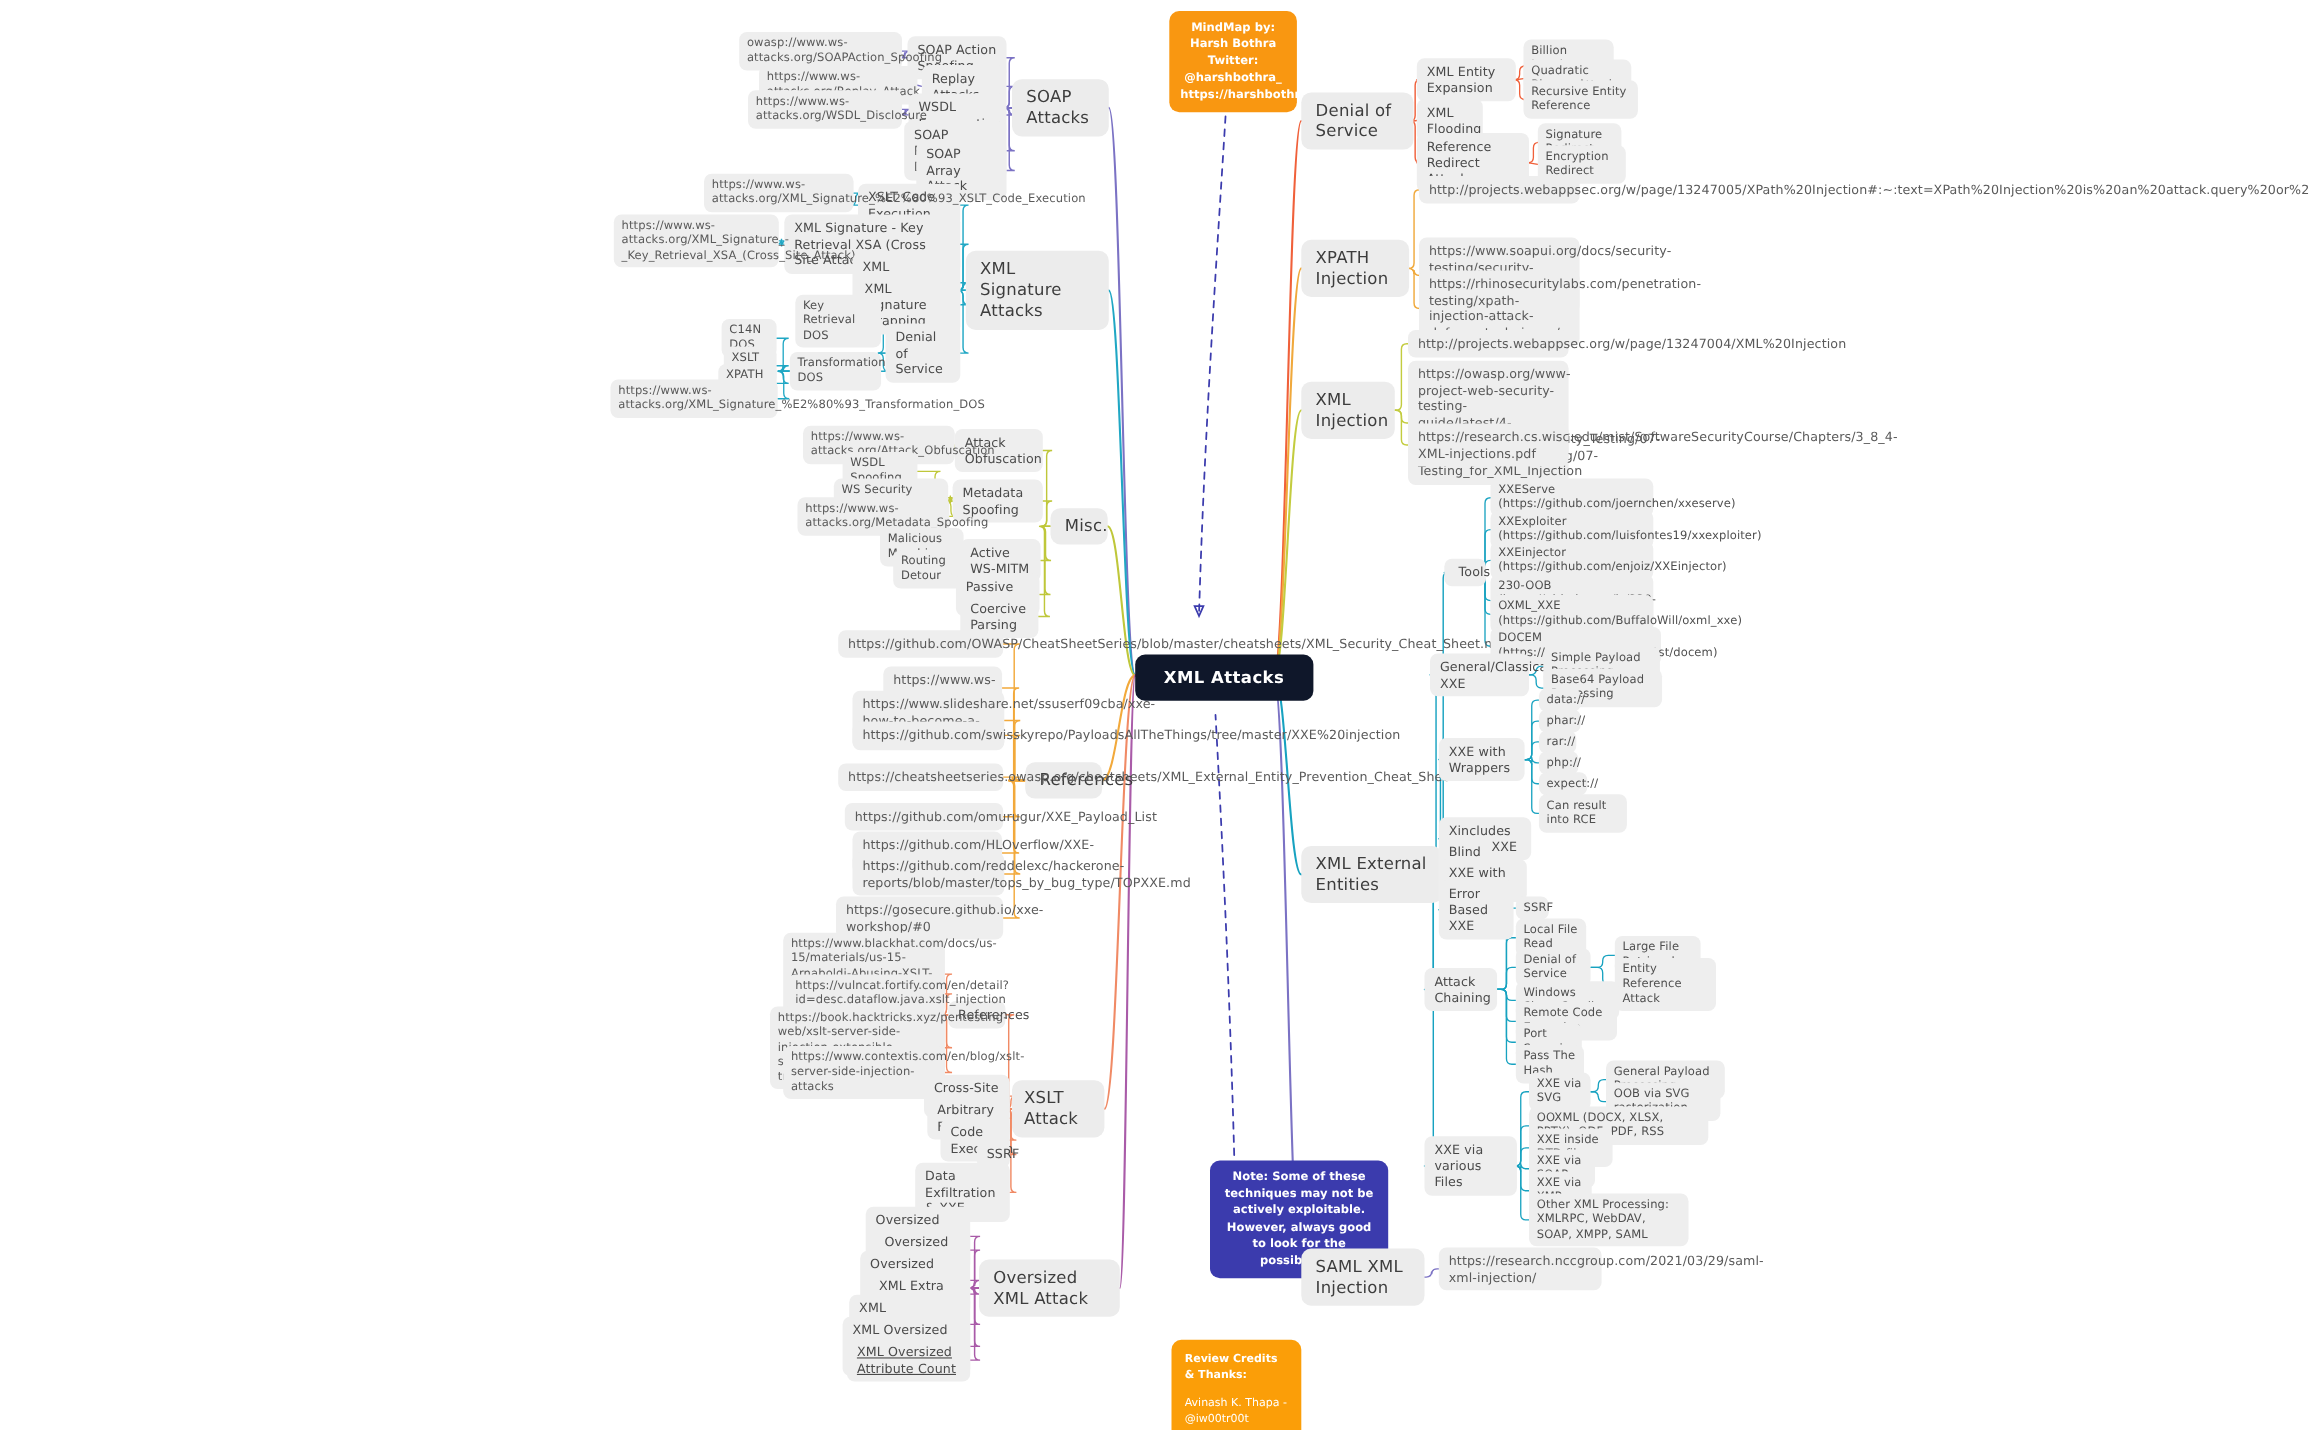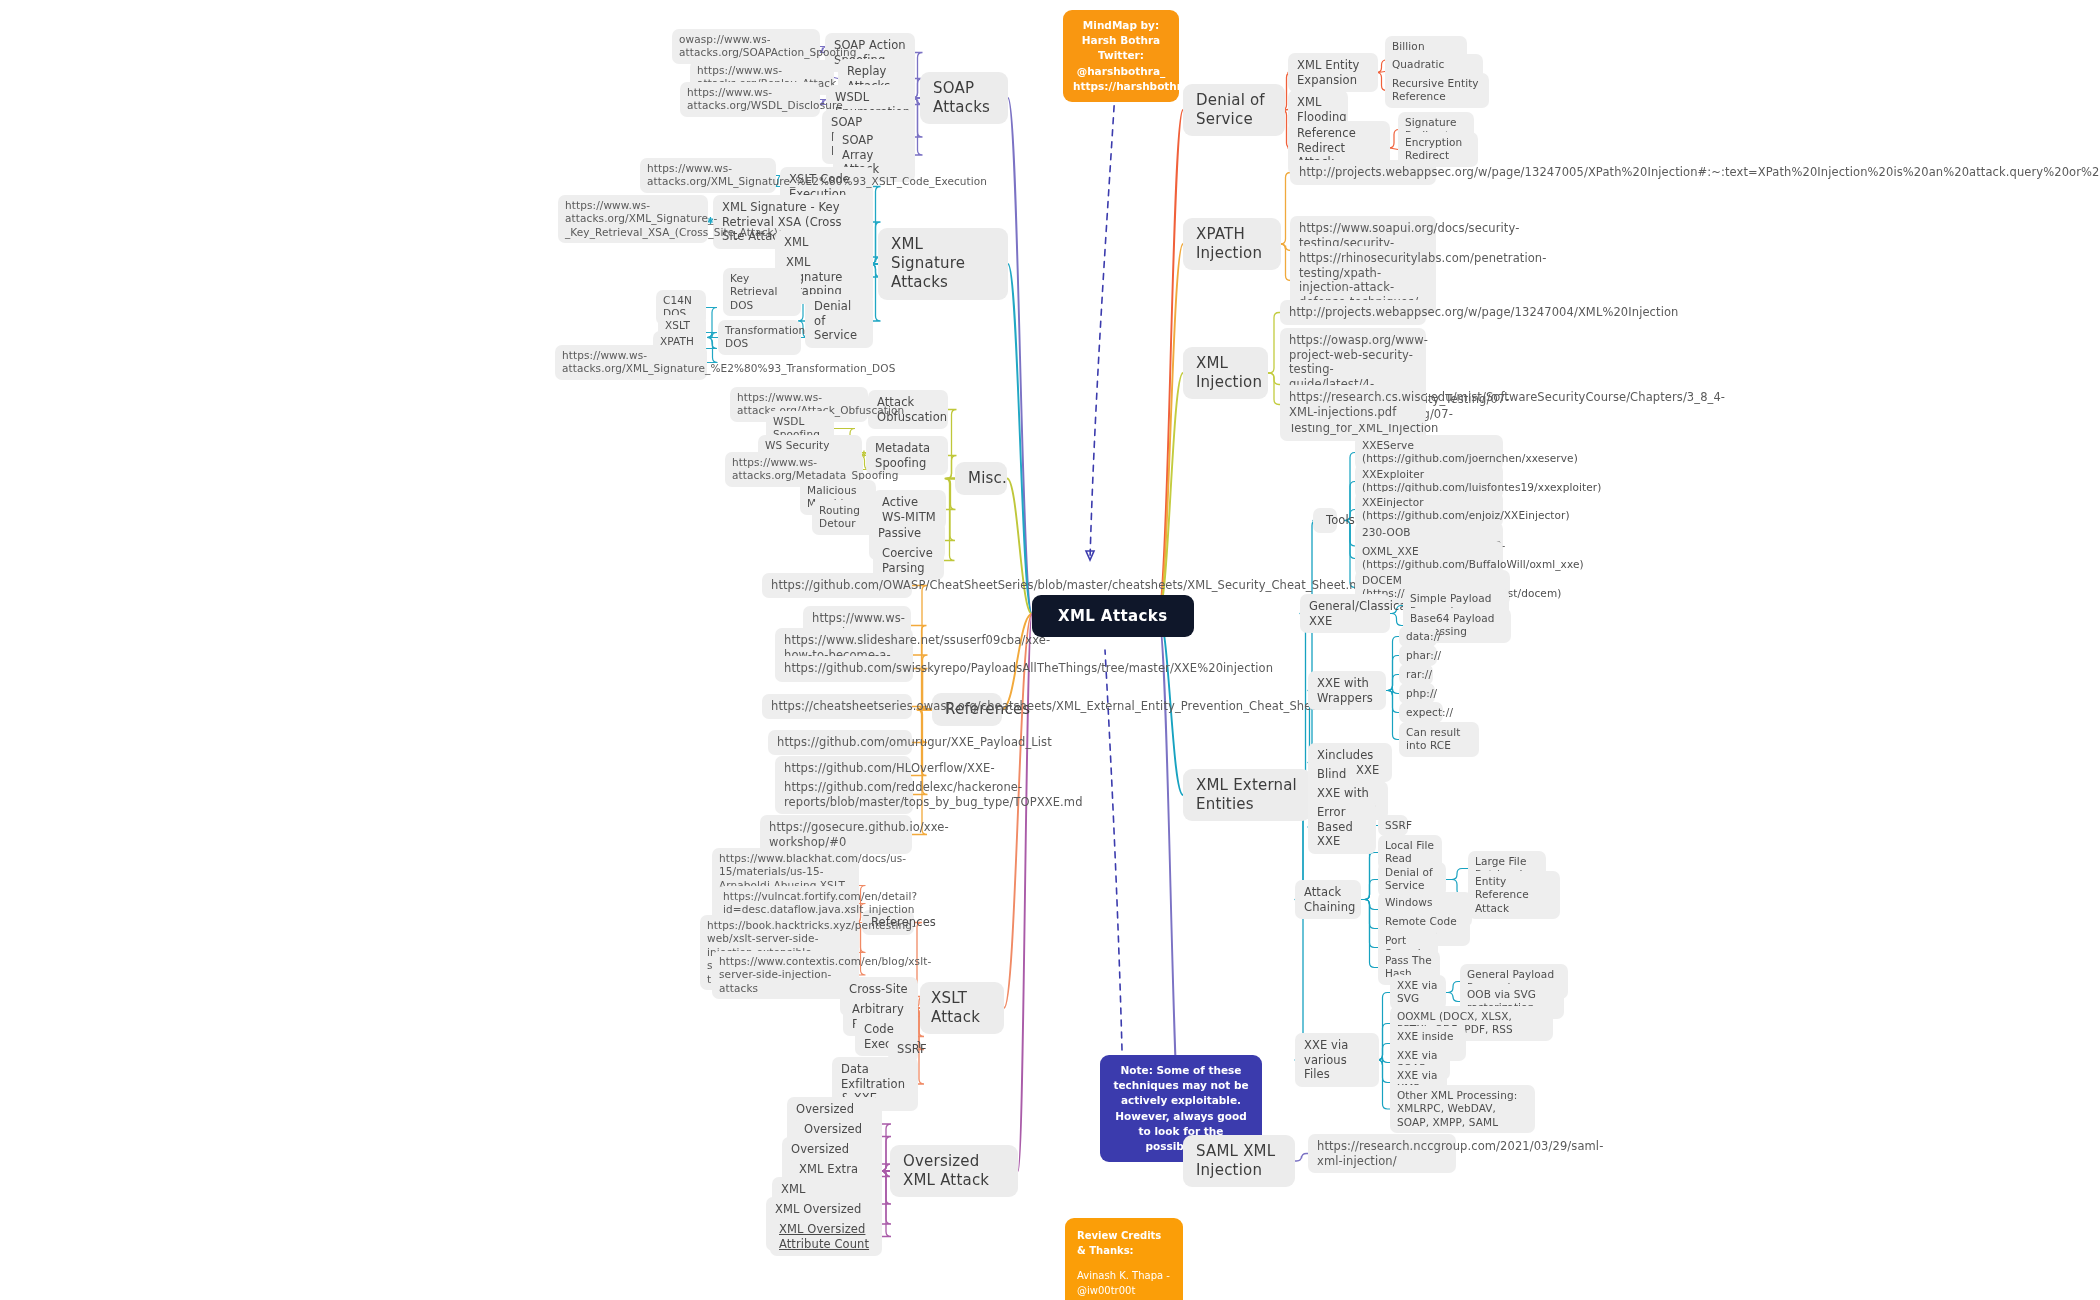--- a/index.html
+++ b/index.html
@@ -286,21 +286,21 @@
     <div class="node lvl3" style="left: 1398px; top: 132px; width: 80px;">Encryption Redirect</div>
     <div class="node lvl1" style="left: 1183px; top: 218px; width: 98px;">XPATH Injection</div>
     <div class="node lvl2 url" style="left: 1290px; top: 160px; width: 146px;">http://projects.webappsec.org/w/page/13247005/XPath%20Injection#:~:text=XPath%20Injection%20is%20an%20attack.query%20or%20navigate%20XML%20documents.</div>
     <div class="node lvl2 url" style="left: 1290px; top: 216px; width: 146px;">https://www.soapui.org/docs/security-testing/security-scans/xpath-injection/</div>
     <div class="node lvl2 url" style="left: 1290px; top: 246px; width: 146px;">https://rhinosecuritylabs.com/penetration-testing/xpath-injection-attack-defense-techniques/</div>
     <div class="node lvl1" style="left: 1183px; top: 347px; width: 85px;">XML Injection</div>
     <div class="node lvl2 url" style="left: 1280px; top: 300px; width: 146px;">http://projects.webappsec.org/w/page/13247004/XML%20Injection</div>
     <div class="node lvl2 url" style="left: 1280px; top: 328px; width: 146px;">https://owasp.org/www-project-web-security-testing-guide/latest/4-Web_Application_Security_Testing/07-Input_Validation_Testing/07-Testing_for_XML_Injection</div>
     <div class="node lvl2 url" style="left: 1280px; top: 385px; width: 146px;">https://research.cs.wisc.edu/mist/SoftwareSecurityCourse/Chapters/3_8_4-XML-injections.pdf</div>
     <div class="node lvl1" style="left: 1183px; top: 769px; width: 128px;">XML External Entities</div>
-    <div class="node lvl2" style="left: 1313px; top: 508px; width: 24px; padding-left: 13px;">Tools</div>
+    <div class="node lvl2" style="left: 1313px; top: 508px; width: 38px; padding-left: 13px;">Tools</div>
     <div class="node lvl3" style="left: 1355px; top: 435px; width: 148px;">XXEServe (https://github.com/joernchen/xxeserve)</div>
     <div class="node lvl3" style="left: 1355px; top: 464px; width: 148px;">XXExploiter (https://github.com/luisfontes19/xxexploiter)</div>
     <div class="node lvl3" style="left: 1355px; top: 492px; width: 148px;">XXEinjector (https://github.com/enjoiz/XXEinjector)</div>
     <div class="node lvl3" style="left: 1355px; top: 522px; width: 148px;">230-OOB (https://github.com/lc/230-OOB)</div>
     <div class="node lvl3" style="left: 1355px; top: 541px; width: 148px;">OXML_XXE (https://github.com/BuffaloWill/oxml_xxe)</div>
     <div class="node lvl3" style="left: 1355px; top: 570px; width: 155px;">DOCEM (https://github.com/whitel1st/docem)</div>
     <div class="node lvl2" style="left: 1300px; top: 594px; width: 90px;">General/Classical XXE</div>
     <div class="node lvl3" style="left: 1403px; top: 588px; width: 106px;">Simple Payload Processing</div>
     <div class="node lvl3" style="left: 1403px; top: 608px; width: 108px;">Base64 Payload Processing</div>
     <div class="node lvl2" style="left: 1308px; top: 671px; width: 78px;">XXE with Wrappers</div>

